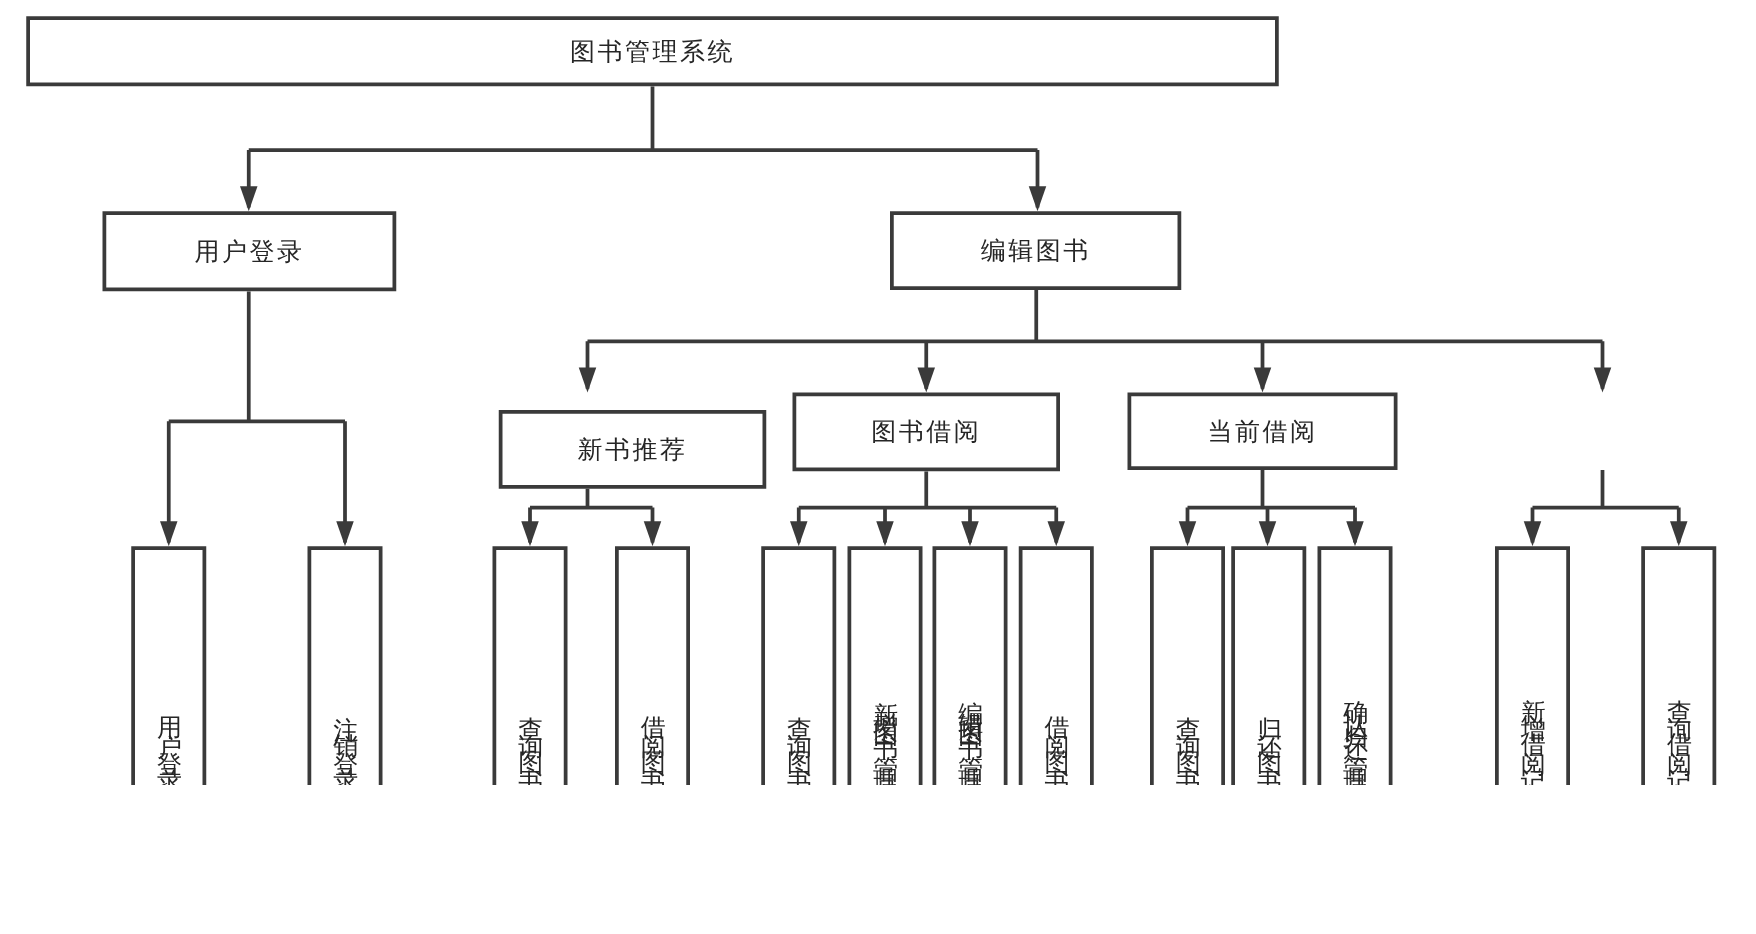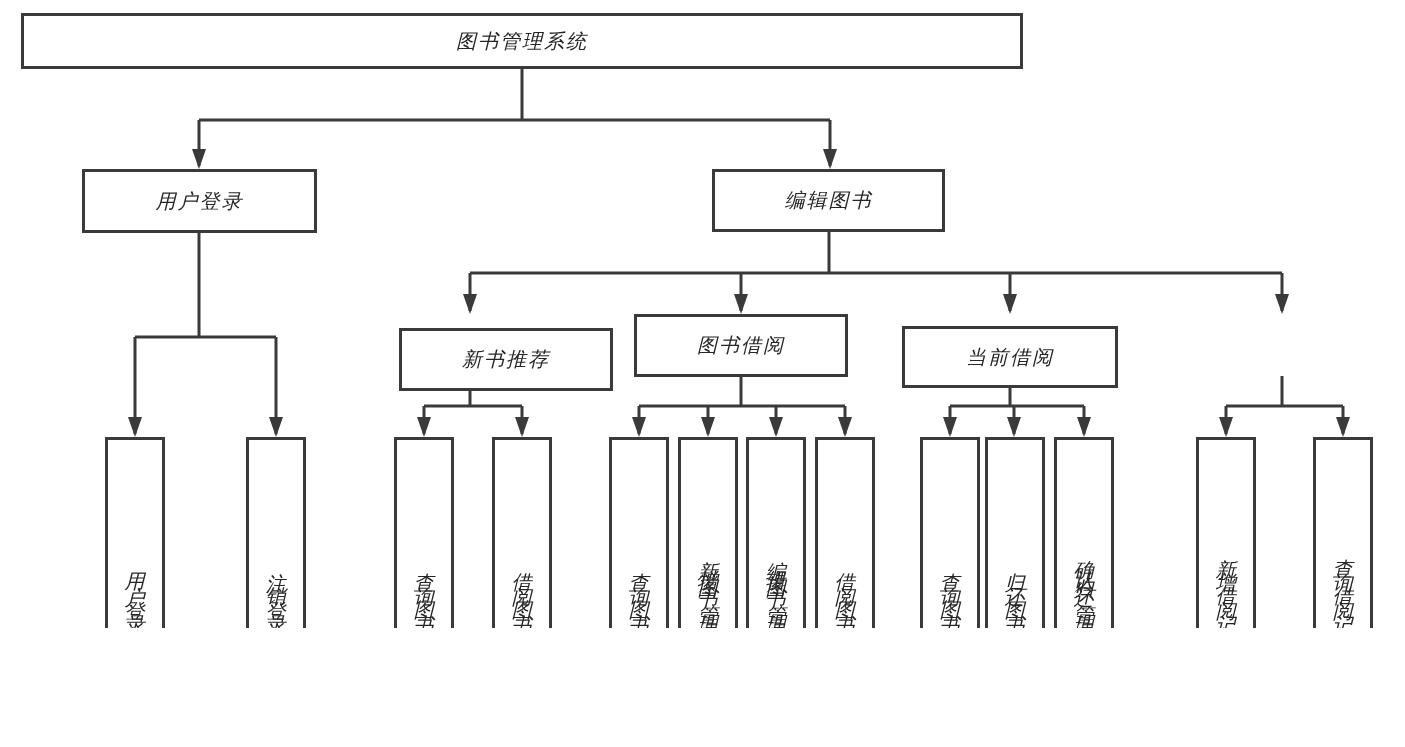--- a/index.html
+++ b/index.html
@@ -1,37 +1,37 @@
 <!DOCTYPE html>
 <html><head>
 <meta charset="utf-8">
 <style>
   html,body{margin:0;padding:0;background:#ffffff;}
   #stage{
     position:relative;width:1405px;height:628px;background:#ffffff;overflow:hidden;
-    font-family:"Liberation Sans","DejaVu Sans",sans-serif;color:#262626;font-style:italic;
+    font-family:"Liberation Sans","DejaVu Sans",sans-serif;color:#262626;
   }
   #wires{position:absolute;left:0;top:0;width:1405px;height:747px;pointer-events:none;}
   .box{
     position:absolute;box-sizing:border-box;background:#ffffff;border:3px solid #3a3a3a;
     display:flex;align-items:center;justify-content:center;
     font-size:20px;letter-spacing:2px;white-space:nowrap;
   }
   .vbox{
     writing-mode:vertical-rl;text-orientation:mixed;
     letter-spacing:14px;line-height:1;
   }
   .vbox.ls-sm{letter-spacing:9px;}
   
   .n-root{left:21px;top:13px;width:1002px;height:56px;}
   .n-user-login{left:82px;top:169px;width:235px;height:64px;}
   .n-book-mgmt{left:712px;top:169px;width:233px;height:63px;}
   .n-new-rec{left:363px;top:328px;width:214px;height:63px;margin-left:36px;}
   .n-book-borrow{left:634px;top:314px;width:214px;height:63px;}
-  .n-current{left:902px;top:314px;width:216px;height:62px;margin-top:12px;}
+  .n-current{left:902px;top:314px;width:216px;height:62px;}
   .n-records{left:1174px;top:314px;width:216px;height:62px;}
   .leaf{top:437px;width:60px;height:296px;}
   .l1{left:105px;} .l2{left:246px;} .l3{left:394px;} .l4{left:492px;}
   .l5{left:609px;} .l6{left:678px;} .l7{left:746px;} .l8{left:815px;}
   .l9{left:920px;} .l10{left:985px;} .l11{left:1054px;}
   .l12{left:1196px;} .l13{left:1313px;}
   .watermark{
     position:absolute;left:1186px;top:716px;font-size:21px;letter-spacing:1px;
     color:#9b9b9b;white-space:nowrap;
   }

